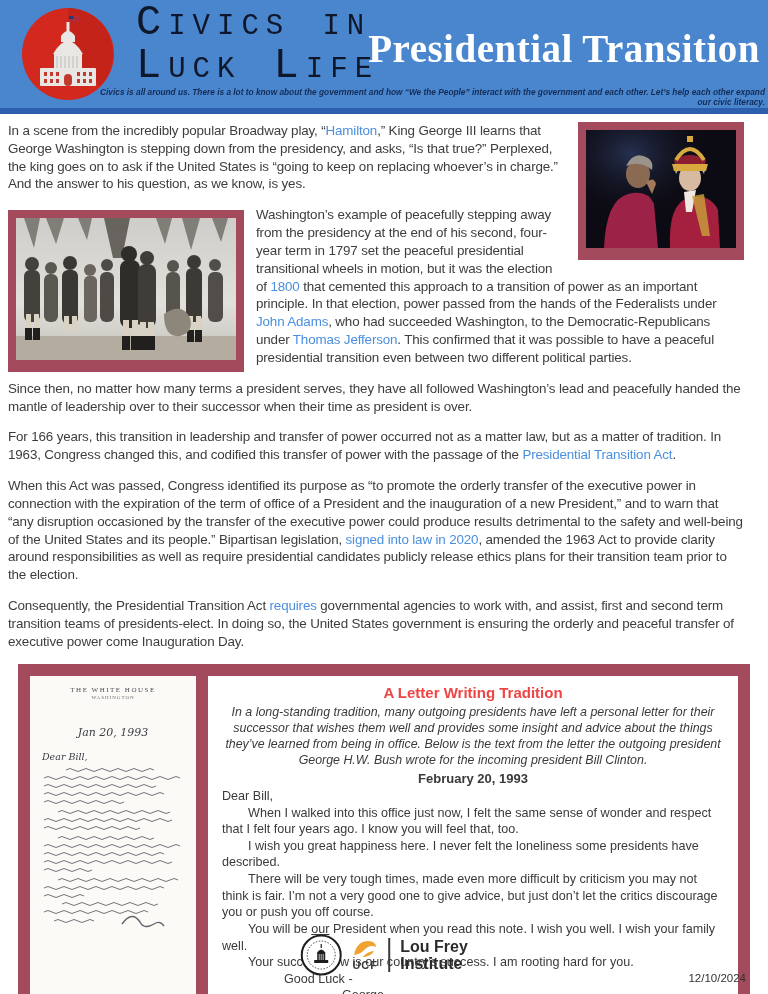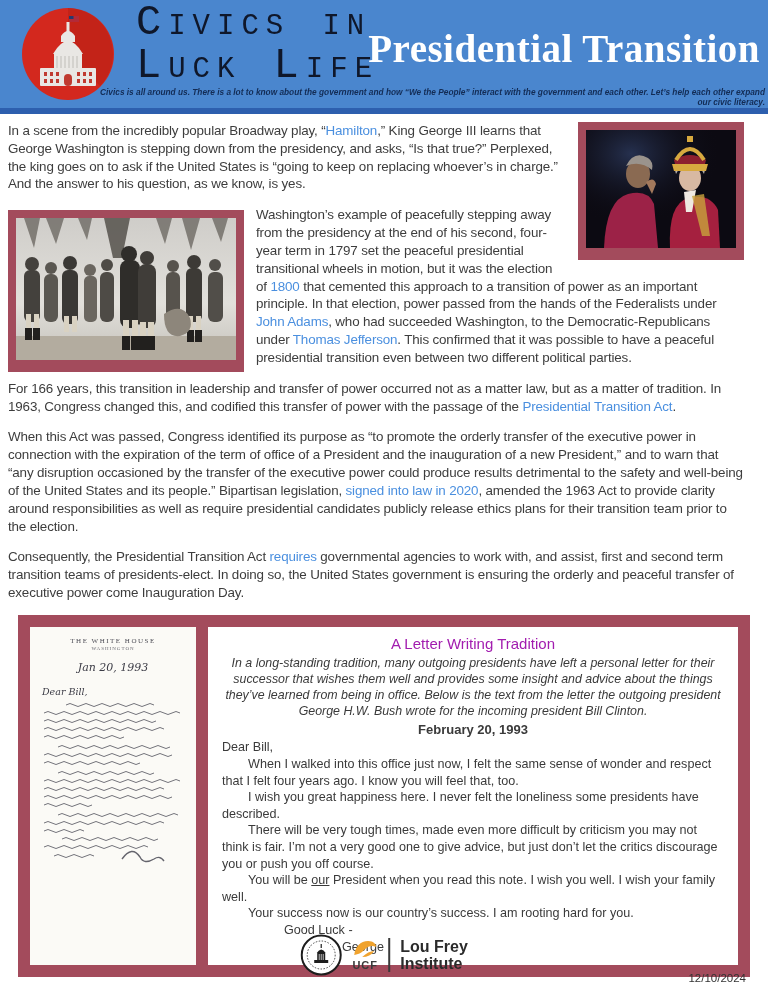--- a/index.html
+++ b/index.html
@@ -25,24 +25,24 @@
   .fig { background:#a34b5c; padding:8px; }
   .fig-hamilton { float:right; margin:0 0 8px 12px; }
   .fig-painting { float:left; margin:4px 12px 6px 0; }
   .clear { clear:both; }
 
   
   .letter-box { margin:4px 18px 0 18px; background:#a34b5c; padding:12px; display:flex; gap:12px; }
   .letter-photo { width:166px; background:#fbfaf6; position:relative; padding:10px 8px; flex:none; }
   .lp-head { text-align:center; color:#4c4c55; font-size:7px; letter-spacing:1.5px; font-family:"Liberation Serif", serif; }
   .lp-sub  { text-align:center; color:#6a6a72; font-size:5px; letter-spacing:1px; font-family:"Liberation Serif", serif; margin-top:1px;}
-  .lp-date { text-align:center; color:#3c3c46; font-size:11px; font-style:italic; font-family:"DejaVu Serif", serif; margin-top:10px; }
+  .lp-date { text-align:center; color:#3c3c46; font-size:11px; font-style:italic; font-family:"DejaVu Serif", serif; margin-top:26px; }
   .lp-salut{ color:#3c3c46; font-size:9.5px; font-style:italic; font-family:"DejaVu Serif", serif; margin:12px 0 0 4px; }
   .letter-text { flex:1; background:#ffffff; padding:8px 14px 10px 14px; color:#3a3a3a; }
-  .lt-title { text-align:center; font-weight:normal; font-size:15px; color:#a21caf; margin-bottom:3px; }
+  .lt-title { text-align:center; font-weight:bold; font-size:15px; color:#ef4444; margin-bottom:3px; }
   .lt-intro { text-align:center; font-style:italic; font-size:12.4px; line-height:1.3; margin-bottom:3px; }
   .lt-date  { text-align:center; font-weight:bold; font-size:13px; margin-bottom:2px; }
   .letter-text p { font-size:12.6px; line-height:1.32; margin:0; }
   .indent { text-indent:26px; }
   .uline { text-decoration:underline; }
   .lt-close { margin-left:62px !important; }
   .lt-sign  { margin-left:120px !important; }
 
   
   .footer { position:absolute; left:0; right:0; bottom:0; height:62px; }
@@ -229,20 +229,21 @@
             <rect x="131" y="118" width="8" height="14"></rect>
           <rect x="171" y="112" width="7" height="12"></rect>
             <rect x="179" y="112" width="7" height="12"></rect>
         </g>
         <path d="M148 96 q18 -12 26 4 q4 14 -10 18 q-16 2 -16 -22Z" fill="#8d867b"></path>
       </svg>
     </div>
 
     <p><span>Washington’s example of peacefully stepping away from the presidency at the end of his second, four-year term in 1797 set the peaceful presidential transitional wheels in motion, but it was the election of </span><a class="link">1800</a><span> that cemented this approach to a transition of power as an important principle. In that election, power passed from the hands of the Federalists under </span><a class="link">John Adams</a><span>, who had succeeded Washington, to the Democratic-Republicans under </span><a class="link">Thomas Jefferson</a><span>. This confirmed that it was possible to have a peaceful presidential transition even between two different political parties.</span></p>
 
+    <p class="clear">Since then, no matter how many terms a president serves, they have all followed Washington’s lead and peacefully handed the mantle of leadership over to their successor when their time as president is over.</p>
 
     <p><span>For 166 years, this transition in leadership and transfer of power occurred not as a matter law, but as a matter of tradition. In 1963, Congress changed this, and codified this transfer of power with the passage of the </span><a class="link">Presidential Transition Act</a><span>.</span></p>
 
     <p><span>When this Act was passed, Congress identified its purpose as “to promote the orderly transfer of the executive power in connection with the expiration of the term of office of a President and the inauguration of a new President,” and to warn that “any disruption occasioned by the transfer of the executive power could produce results detrimental to the safety and well-being of the United States and its people.” Bipartisan legislation, </span><a class="link">signed into law in 2020</a><span>, amended the 1963 Act to provide clarity around responsibilities as well as require presidential candidates publicly release ethics plans for their transition team prior to the election.</span></p>
 
     <p><span>Consequently, the Presidential Transition Act </span><a class="link">requires</a><span> governmental agencies to work with, and assist, first and second term transition teams of presidents-elect. In doing so, the United States government is ensuring the orderly and peaceful transfer of executive power come Inauguration Day.</span></p>
   </div>
 
   <div class="letter-box">
     <div class="letter-photo">

